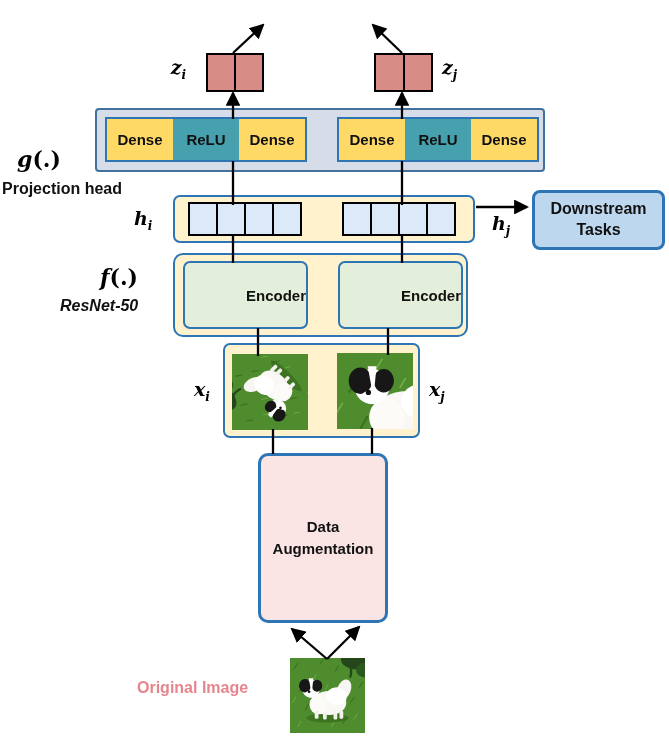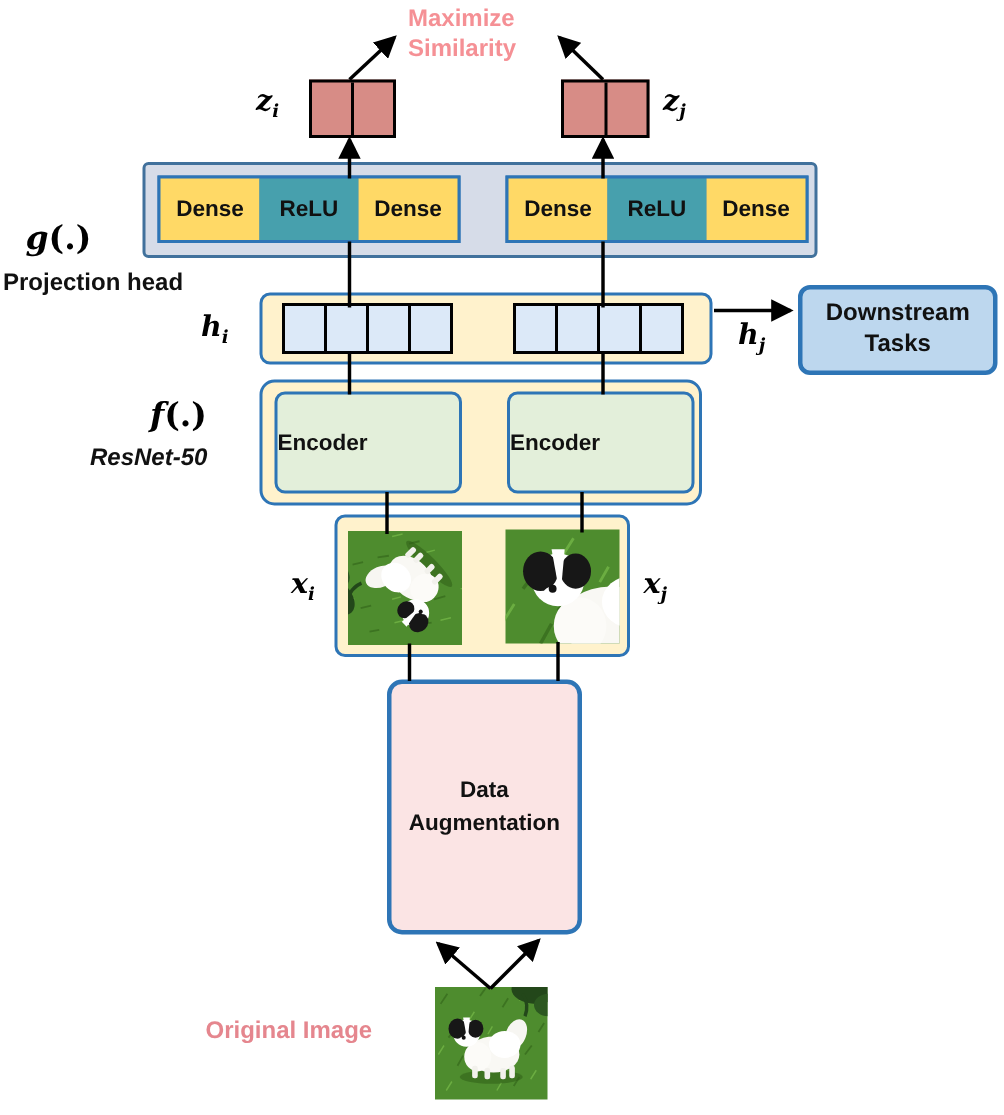--- a/index.html
+++ b/index.html
@@ -30,21 +30,21 @@
   .cream-box{background:#FFF2CC;border:2px solid #2E75B6;border-radius:7px;box-sizing:border-box;}
   .vec{display:flex;border:2px solid #000;box-sizing:content-box;}
   .vec-cell{width:26px;height:30px;background:#DCE9F8;}
   .vec-cell + .vec-cell{border-left:2px solid #000;}
   
   .downstream{background:#BDD7EE;border:3px solid #2E75B6;border-radius:8px;
               display:flex;align-items:center;justify-content:center;text-align:center;
               font-weight:bold;font-size:16px;color:#111;line-height:1.3;box-sizing:border-box;}
   
   .encoder{background:#E3EFDA;border:2px solid #2E75B6;border-radius:7px;
-           display:flex;align-items:center;justify-content:flex-start;
+           display:flex;align-items:center;justify-content:flex-end;
            font-weight:bold;font-size:15px;color:#111;box-sizing:border-box;}
   
   .aug{background:#FBE4E4;border:3px solid #2E75B6;border-radius:10px;
        display:flex;align-items:center;justify-content:center;text-align:center;
        font-weight:bold;font-size:15px;color:#111;line-height:1.45;box-sizing:border-box;}
   .side-label{font-weight:bold;font-size:16px;color:#111;line-height:1.25;}
   .center-text{text-align:center;}
   .dog-img{display:block;}
   svg.overlay{position:absolute;left:0;top:0;z-index:30;pointer-events:none;}
   .box-layer{z-index:10;}
@@ -82,24 +82,20 @@
         <polygon points="25,27 31,27 29,49" fill="#FFFFFF"></polygon>
         <ellipse cx="27" cy="48" rx="6" ry="4.5" fill="#FFFFFF"></ellipse>
         <circle cx="25.5" cy="45" r="1.8" fill="#111"></circle>
       </g>
       <marker id="ah" viewBox="0 0 10 10" refX="8.6" refY="5" markerWidth="6.5" markerHeight="6.5" orient="auto-start-reverse">
         <path d="M0,0 L10,5 L0,10 z" fill="#000"></path>
       </marker>
     </defs>
   </svg>
 
-  <div class="abs pink-label" style="left:272px;top:3px;">
-    <div>Maximize</div>
-    <div>Similarity</div>
-  </div>
 
   <div class="abs math" style="left:156px;top:56px;width:30px;text-align:right;"><span>z</span><sub>i</sub></div>
   <div class="abs z-box box-layer" style="left:206px;top:53px;width:54px;height:35px;">
     <span class="z-cell first"></span>
     <span class="z-cell"></span>
   </div>
   <div class="abs z-box box-layer" style="left:374px;top:53px;width:55px;height:35px;">
     <span class="z-cell first"></span>
     <span class="z-cell"></span>
   </div>

